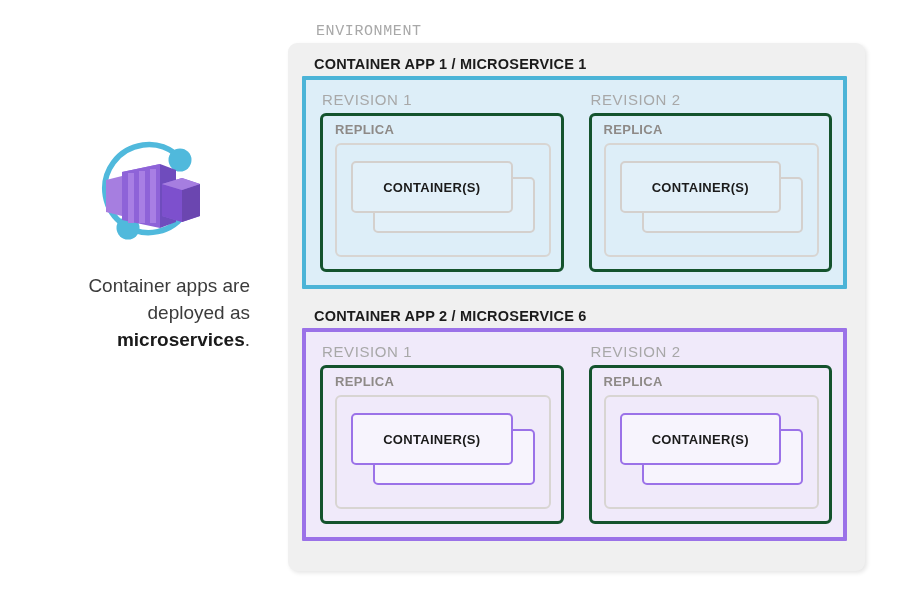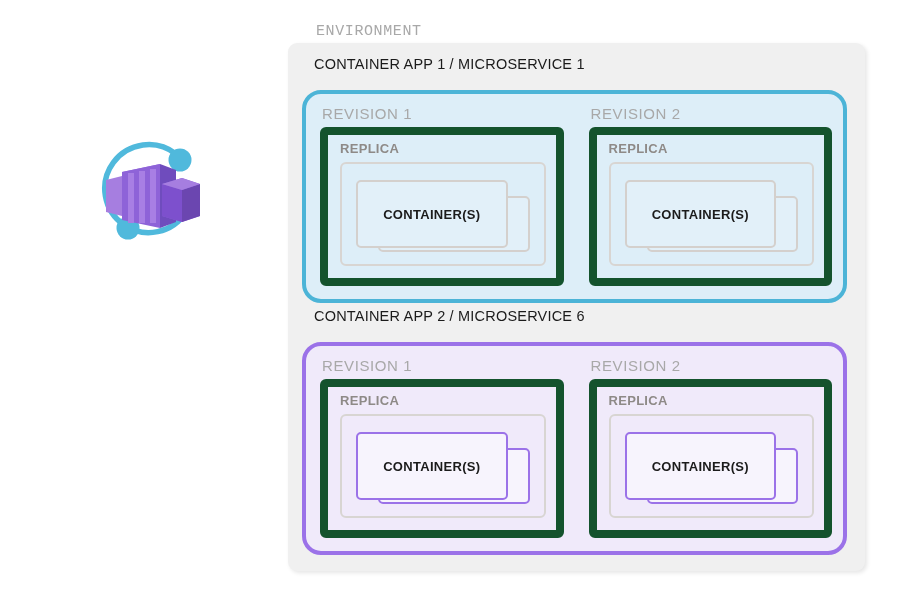--- a/index.html
+++ b/index.html
@@ -62,35 +62,35 @@
 
   .app-block { position: absolute; left: 0; width: 100%; }
   #app-1 { top: 13px; }
   #app-2 { top: 265px; }
 
   .app-title {
     position: absolute;
     left: 26px;
     top: 0px;
     font-size: 14.5px;
-    font-weight: normal;
+    font-weight: bold;
     letter-spacing: 0.2px;
     color: #1b1b1b;
     white-space: nowrap;
     font-family: "Liberation Sans", sans-serif;
   }
 
   .app-frame {
     position: absolute;
     left: 14px;
-    top: 34px;
+    top: 20px;
     width: 545px;
     height: 213px;
     box-sizing: border-box;
-    border-radius: 19px;
+    border-radius: 1px;
   }
   .app-frame.blue {
     border: 4px solid #4cb4d7;
     background: #ddeef8;
   }
   .app-frame.purple {
     border: 4px solid #9b72e8;
     background: #f0eafa;
   }
 
@@ -114,21 +114,21 @@
     color: #a8a8a8;
     font-family: "Liberation Sans", sans-serif;
   }
 
   .replica-box {
     position: absolute;
     left: 14px;
     top: 33px;
     right: 11px;
     bottom: 13px;
-    border: 8px solid #14532d;
+    border: 3px solid #14532d;
     border-radius: 6px;
     box-sizing: border-box;
   }
   .replica-label {
     position: absolute;
     left: 12px;
     top: 6px;
     font-size: 13px;
     font-weight: bold;
     letter-spacing: 0.3px;
@@ -162,21 +162,21 @@
     right: 0px;
     height: 56px;
     border-radius: 5px;
     box-sizing: border-box;
   }
   .container-front {
     position: absolute;
     left: 0;
     top: 0;
     right: 22px;
-    height: 68px;
+    height: 52px;
     border-radius: 5px;
     box-sizing: border-box;
     display: flex;
     align-items: center;
     justify-content: center;
     text-align: right;
   }
   .blue .container-back,
   .blue .container-front {
     border: 2px solid #d4d0cd;
@@ -217,20 +217,25 @@
     <rect x="52" y="29" width="6" height="54" fill="#a87fe4"></rect>
 
     <path d="M 62 24 L 78 30 L 78 82 L 62 88 Z" fill="#6f4cbd"></path>
 
     <path d="M 64 44 L 84 38 L 102 44 L 102 76 L 84 82 L 64 76 Z" fill="#8e63d8"></path>
     <path d="M 64 44 L 84 50 L 84 82 L 64 76 Z" fill="#7d50cd"></path>
     <path d="M 84 50 L 102 44 L 102 76 L 84 82 Z" fill="#6b46b0"></path>
     <path d="M 64 44 L 84 38 L 102 44 L 84 50 Z" fill="#a67ee0"></path>
   </svg>
 
+  <div id="caption">
+    <span>Container apps are</span><br>
+    <span>deployed as</span><br>
+    <span class="bold">microservices</span><span>.</span>
+  </div>
 </div>
 
 <div id="environment-label">ENVIRONMENT</div>
 
 <div id="environment-box">
 
   <div class="app-block" id="app-1">
     <div class="app-title">CONTAINER APP 1 / MICROSERVICE 1</div>
     <div class="app-frame blue">
 

